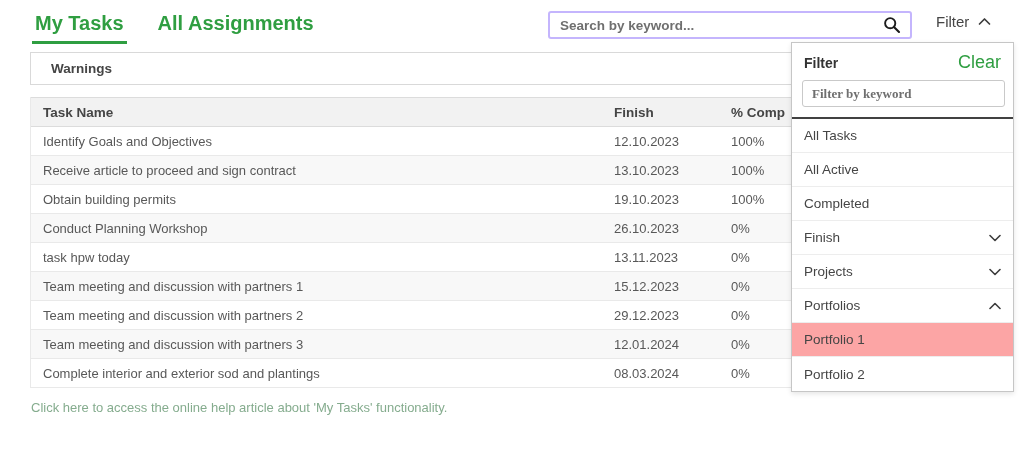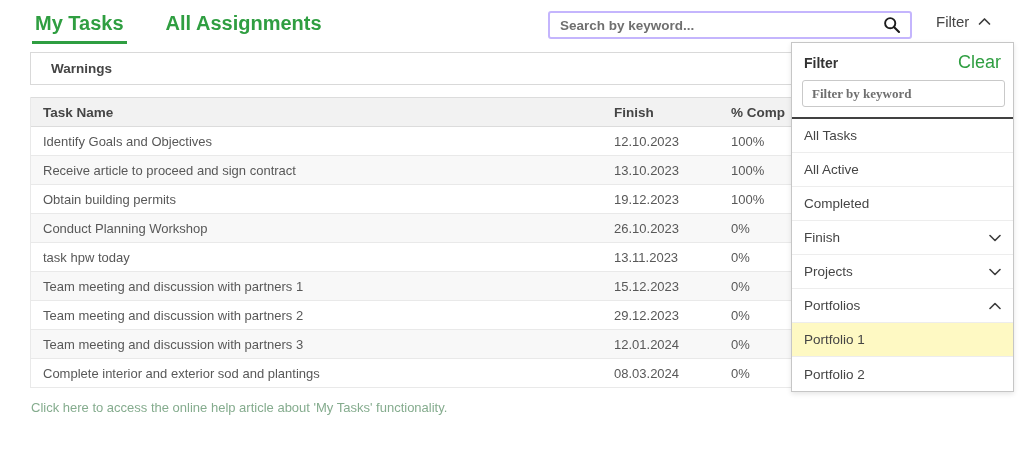--- a/index.html
+++ b/index.html
@@ -1,21 +1,21 @@
 <!DOCTYPE html>
 <html><head>
 <meta charset="utf-8">
 <style>
   * { box-sizing: border-box; margin: 0; padding: 0; }
   html, body { width: 1024px; height: 449px; background: #ffffff; overflow: hidden;
     font-family: "Liberation Sans", sans-serif; }
   .stage { position: relative; width: 1024px; height: 449px; background: #fff; }
 
   
-  .tabs { position: absolute; left: 32px; top: 10px; display: flex; gap: 36px; }
+  .tabs { position: absolute; left: 32px; top: 10px; display: flex; gap: 28px; }
   .tab { font-size: 20px; font-weight: 700; color: #2f9e41; padding: 2px 3px 6px 3px;
     border-bottom: 3px solid transparent; cursor: pointer; white-space: nowrap; }
   .tab.active { border-bottom-color: #2f9e41; }
 
   
   .search-box { position: absolute; left: 548px; top: 11px; width: 364px; height: 28px;
     border: 2px solid #c4b5fd; border-radius: 3px; display: flex; align-items: center; background:#fff; }
   .search-box input { flex: 1; border: none; outline: none; height: 24px; padding: 0 10px;
     font-family: "Liberation Sans", sans-serif; font-size: 13.5px; font-weight: 700; color: #333; background: transparent; }
   .search-box input::placeholder { color: #6f6f6f; font-weight: 700; }
@@ -57,21 +57,21 @@
   .clear-link { font-size: 18px; color: #2f9e41; cursor: pointer; }
   .panel-input { display: block; width: 203px; margin: 9px 10px 0 10px; height: 27px;
     border: 1px solid #c9c9c9; border-radius: 3px; padding: 0 9px; outline: none;
     font-family: Liberation Serif, serif; font-size: 13px; font-weight: 700; color: #333; }
   .panel-input::placeholder { color: #6f6f6f; font-weight: 700; }
   .panel-divider { margin-top: 10px; border-bottom: 2px solid #414141; }
   .pitem { height: 34px; display: flex; align-items: center; justify-content: space-between;
     padding: 0 12px; font-size: 13.5px; color: #454545; border-bottom: 1px solid #ededed;
     cursor: pointer; background: #fff; }
   .pitem:last-child { border-bottom: none; }
-  .pitem.selected { background: #fef9c3; }
+  .pitem.selected { background: #fca5a5; }
   .chev { flex: 0 0 auto; }
 </style>
 </head>
 <body>
 
 <div class="stage">
 
   <div class="tabs">
     <div class="tab active">My Tasks</div>
     <div class="tab">All Assignments</div>
@@ -109,21 +109,21 @@
       <div class="c-finish">12.10.2023</div>
       <div class="c-comp">100%</div>
     </div>
     <div class="trow alt">
       <div class="c-name">Receive article to proceed and sign contract</div>
       <div class="c-finish">13.10.2023</div>
       <div class="c-comp">100%</div>
     </div>
     <div class="trow">
       <div class="c-name">Obtain building permits</div>
-      <div class="c-finish">19.12.2023</div>
+      <div class="c-finish">19.10.2023</div>
       <div class="c-comp">100%</div>
     </div>
     <div class="trow alt">
       <div class="c-name">Conduct Planning Workshop</div>
       <div class="c-finish">26.10.2023</div>
       <div class="c-comp">0%</div>
     </div>
     <div class="trow">
       <div class="c-name">task hpw today</div>
       <div class="c-finish">13.11.2023</div>

